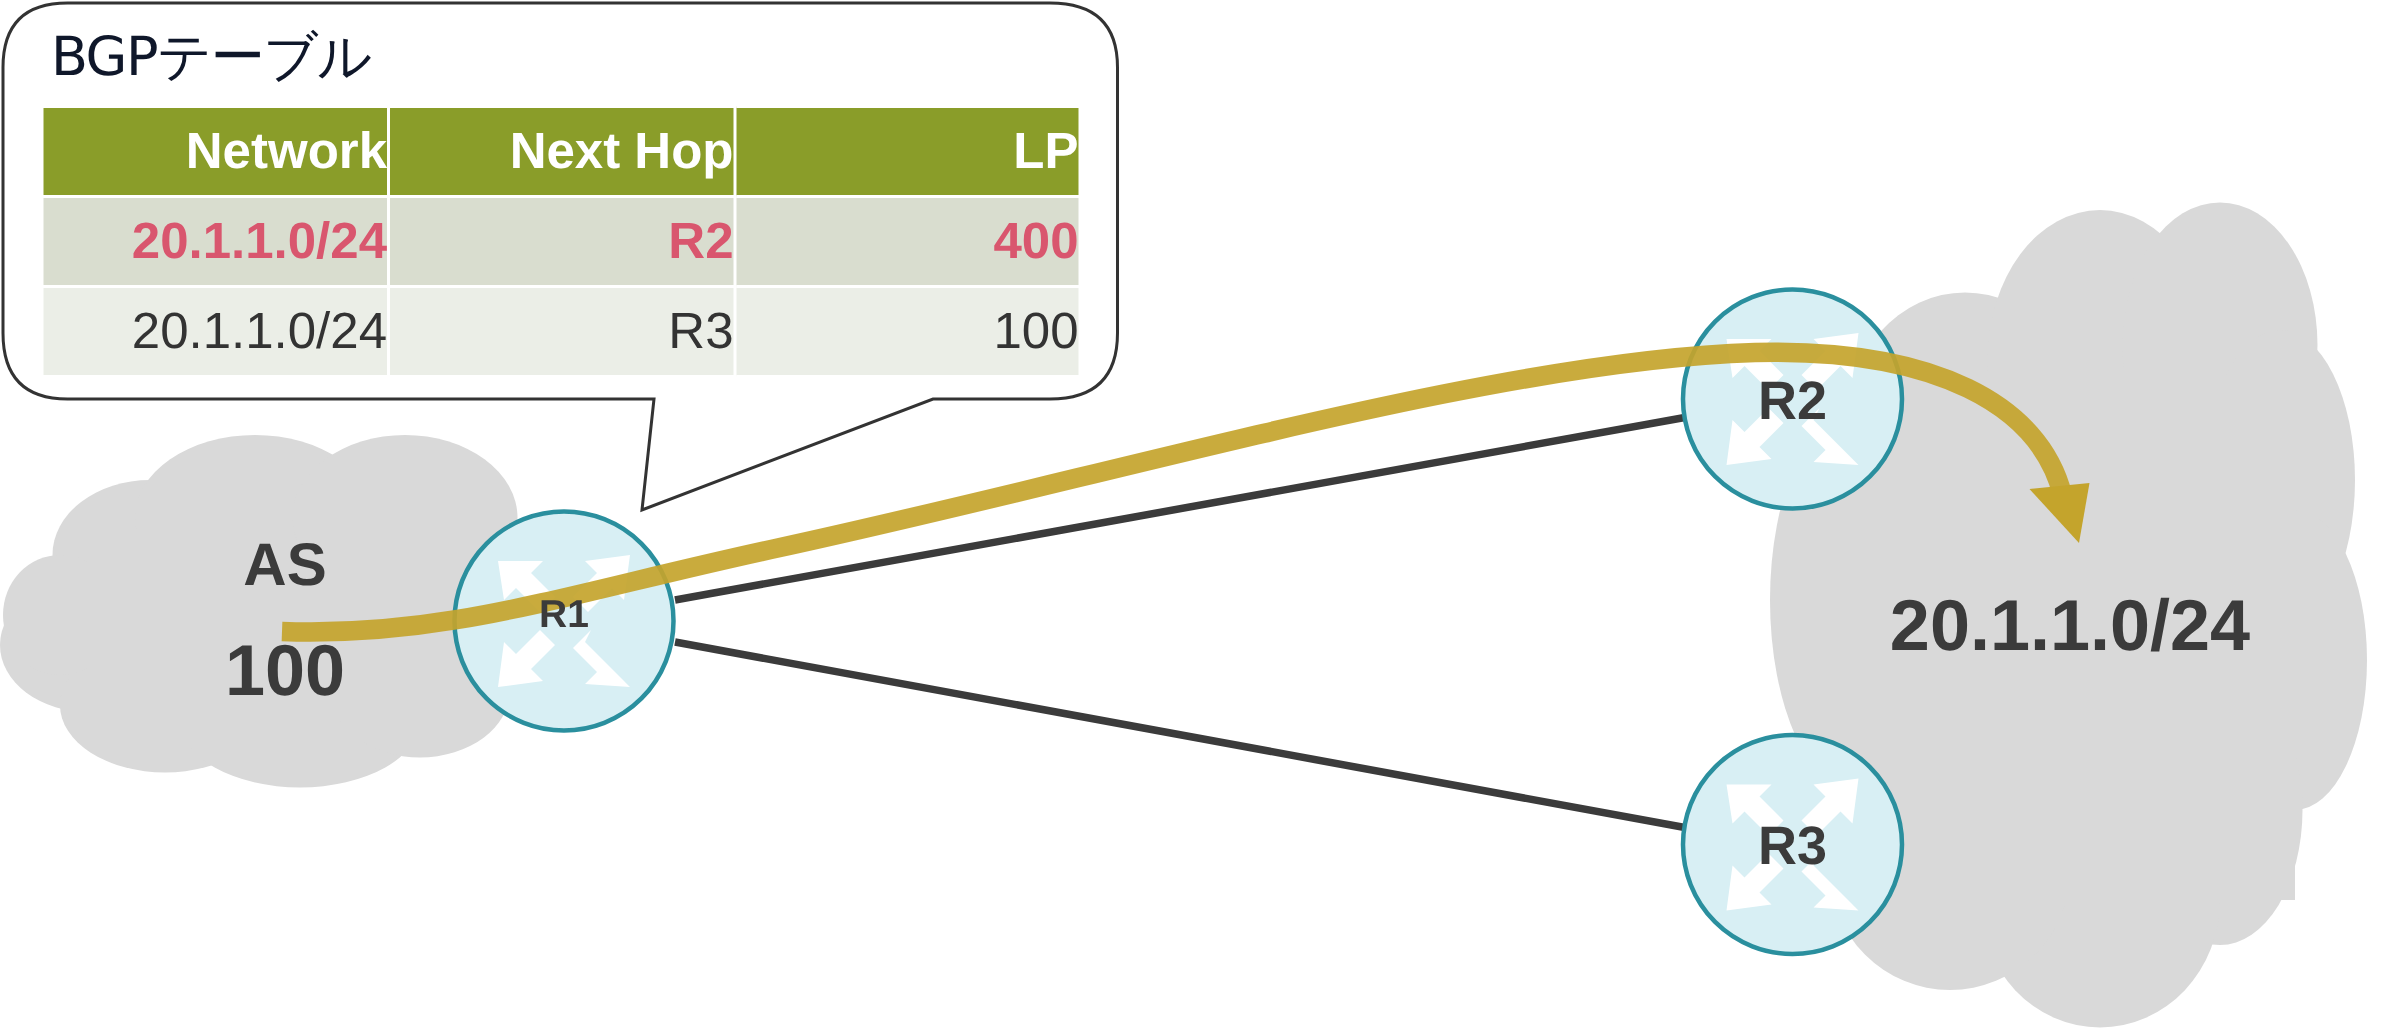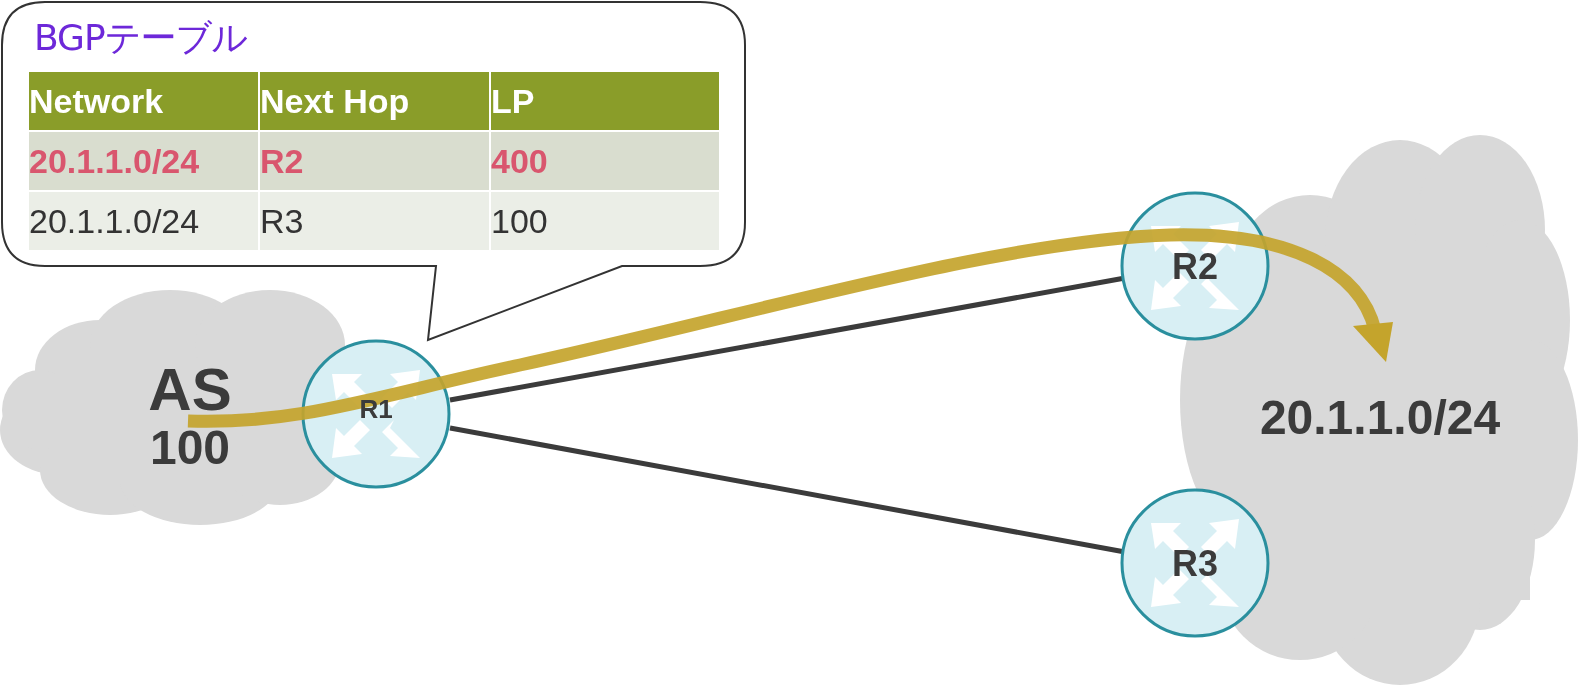--- a/index.html
+++ b/index.html
@@ -1,20 +1,20 @@
 <!DOCTYPE html>
 <html><head>
 <meta charset="utf-8">
 <style>
   html, body { margin:0; padding:0; background:#ffffff; }
   body { width:1591px; height:688px; position:relative; overflow:hidden; font-family:"Liberation Sans","DejaVu Sans",sans-serif; }
   #diagram { position:absolute; left:0; top:0; width:1591px; height:688px; }
-  .callout-title { position:absolute; left:34px; top:14px; font-size:36px; color:#6d28d9; font-family:"DejaVu Sans",sans-serif; letter-spacing:-1px; }
+  .callout-title { position:absolute; left:34px; top:14px; font-size:36px; color:#0f172a; font-family:"DejaVu Sans",sans-serif; letter-spacing:-1px; }
   table.bgp { position:absolute; left:27px; top:70px; border-collapse:collapse; width:694px; }
-  table.bgp th, table.bgp td { text-align:left; height:58px; font-size:34px; border:2px solid #ffffff; padding:0; }
+  table.bgp th, table.bgp td { text-align:right; height:58px; font-size:34px; border:2px solid #ffffff; padding:0; }
   table.bgp th { background:#8a9d29; color:#ffffff; font-weight:bold; height:58px; }
   table.bgp td.c1 { width:229px; }
   table.bgp td.c2 { width:229px; }
   table.bgp tr.best td { background:#d9ddcf; color:#d9566e; font-weight:bold; }
   table.bgp tr.alt td { background:#ebeee7; color:#333333; }
   .label { position:absolute; color:#3b3b3b; font-weight:bold; text-align:center; }
 </style>
 </head>
 <body>
 
@@ -95,20 +95,20 @@
       <td>400</td>
     </tr>
     <tr class="alt">
       <td class="c1">20.1.1.0/24</td>
       <td class="c2">R3</td>
       <td>100</td>
     </tr>
   </tbody>
 </table>
 
-<div class="label" style="left:140px; top:355px; width:100px; font-size:60px;">AS</div>
+<div class="label" style="left:140px; top:355px; width:100px; font-size:40px;">AS</div>
 <div class="label" style="left:130px; top:420px; width:120px; font-size:48px;">100</div>
 
 <div class="label" style="left:336px; top:394px; width:80px; font-size:26px;">R1</div>
 <div class="label" style="left:1155px; top:246px; width:80px; font-size:36px;">R2</div>
 <div class="label" style="left:1155px; top:543px; width:80px; font-size:36px;">R3</div>
 
 <div class="label" style="left:1230px; top:390px; width:300px; font-size:48px;">20.1.1.0/24</div>
 
 </body></html>

